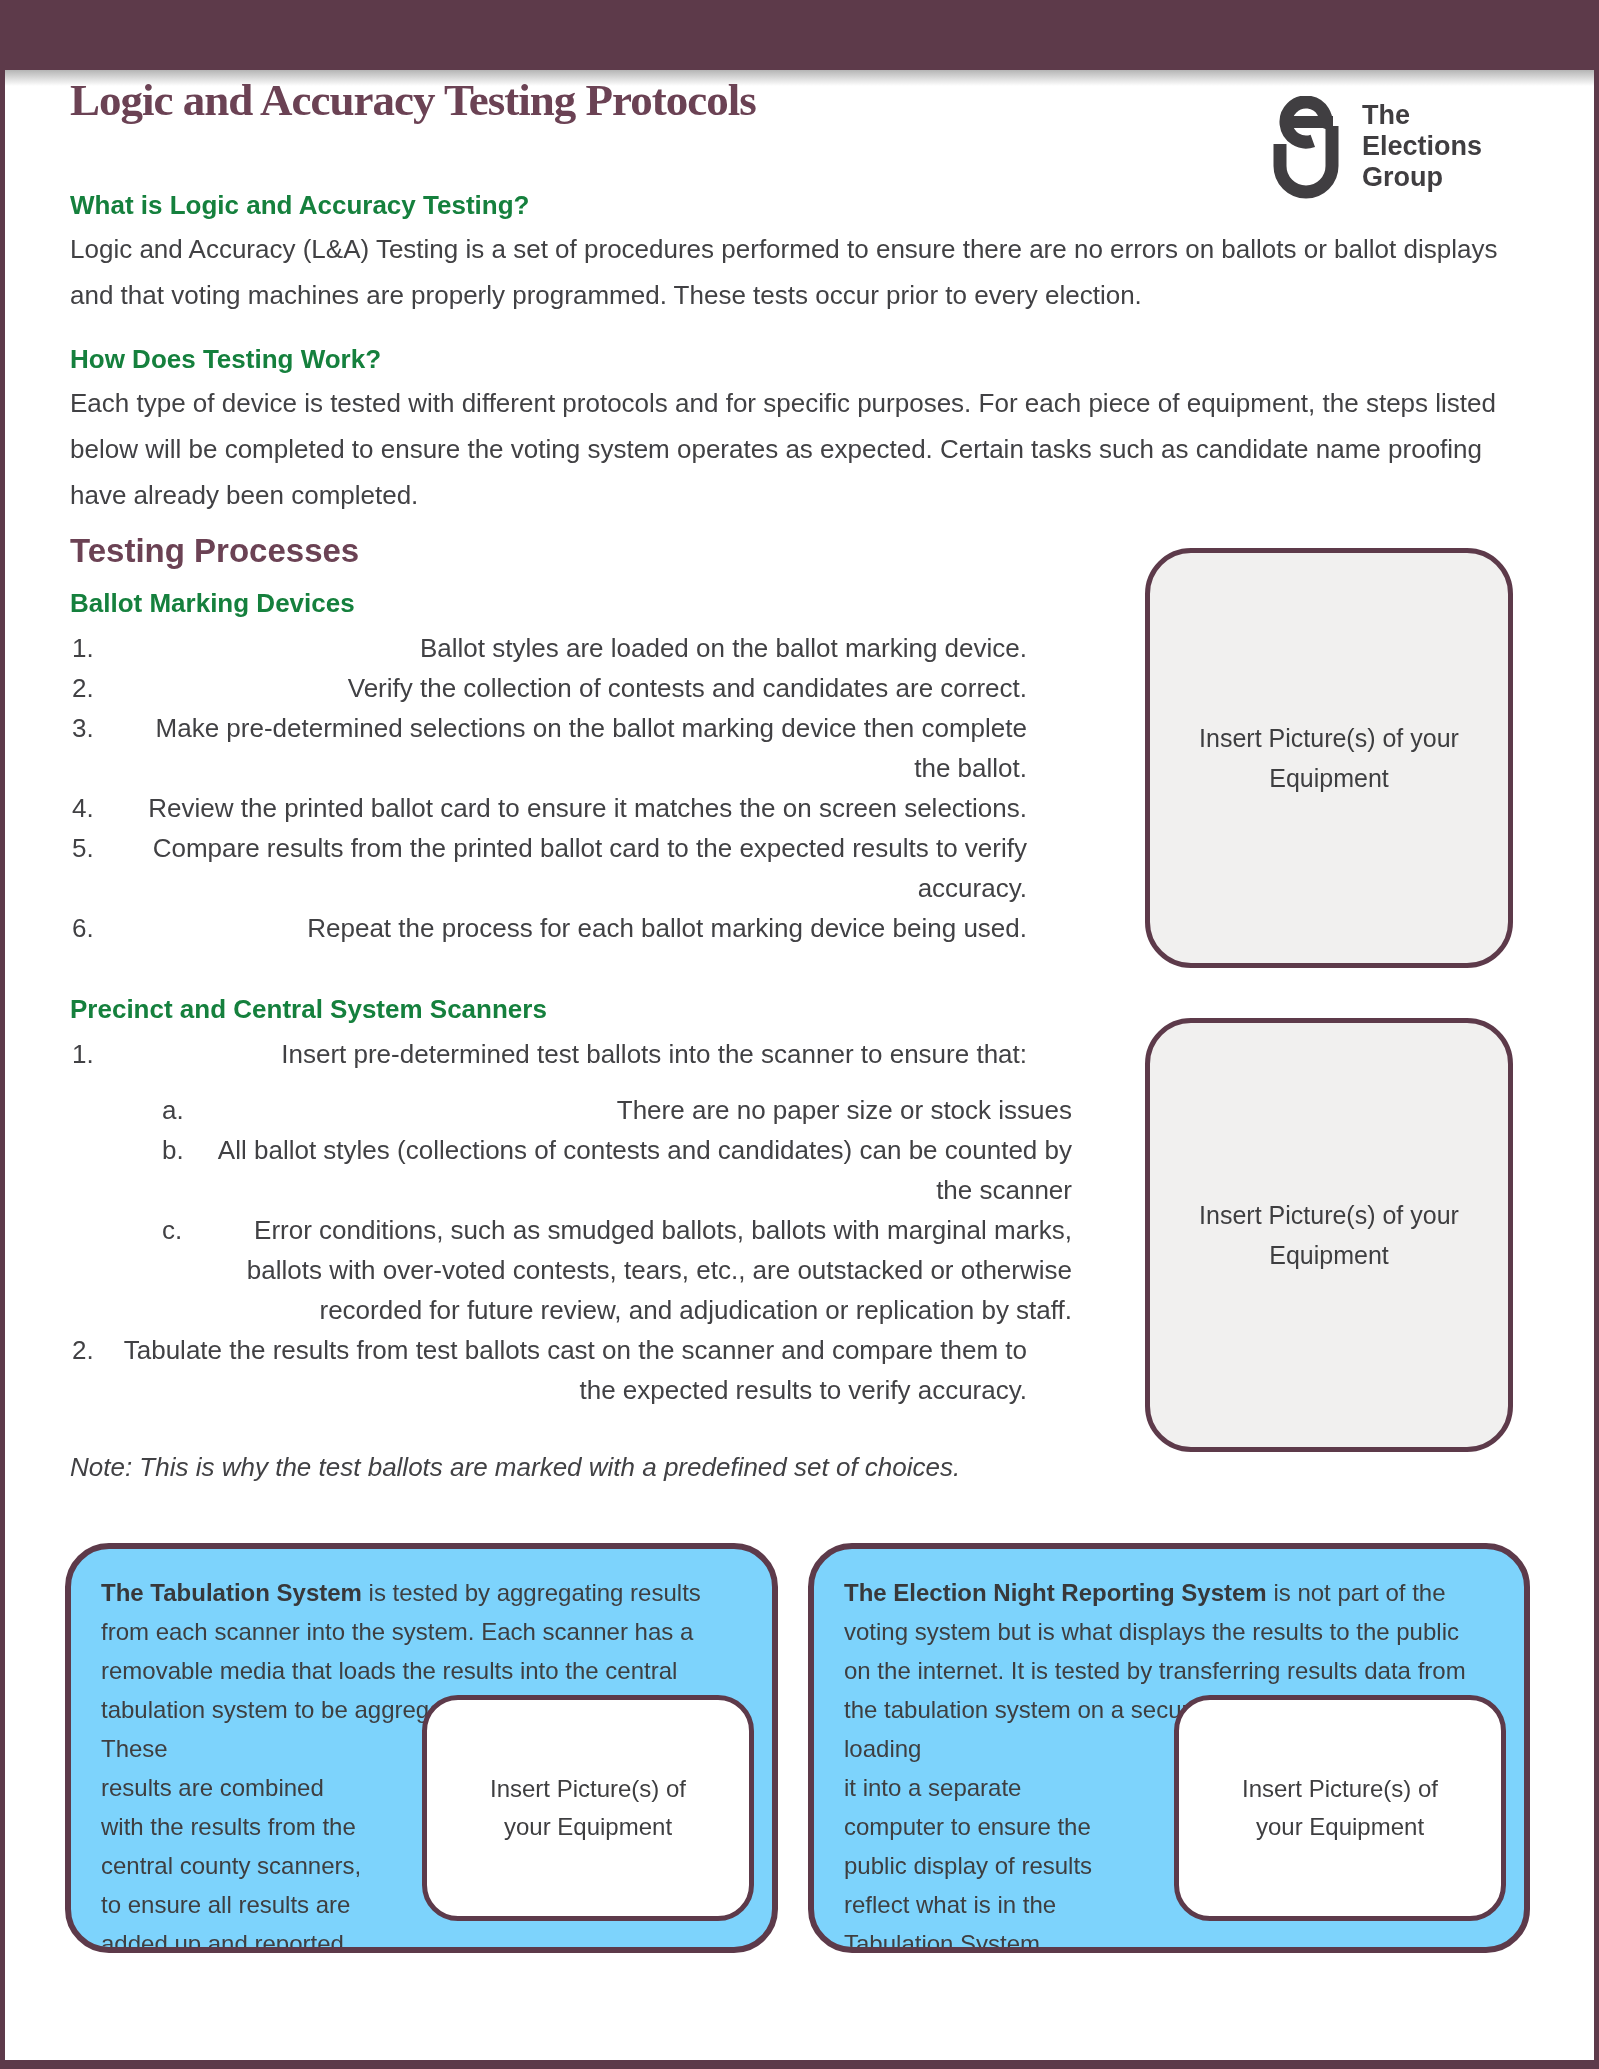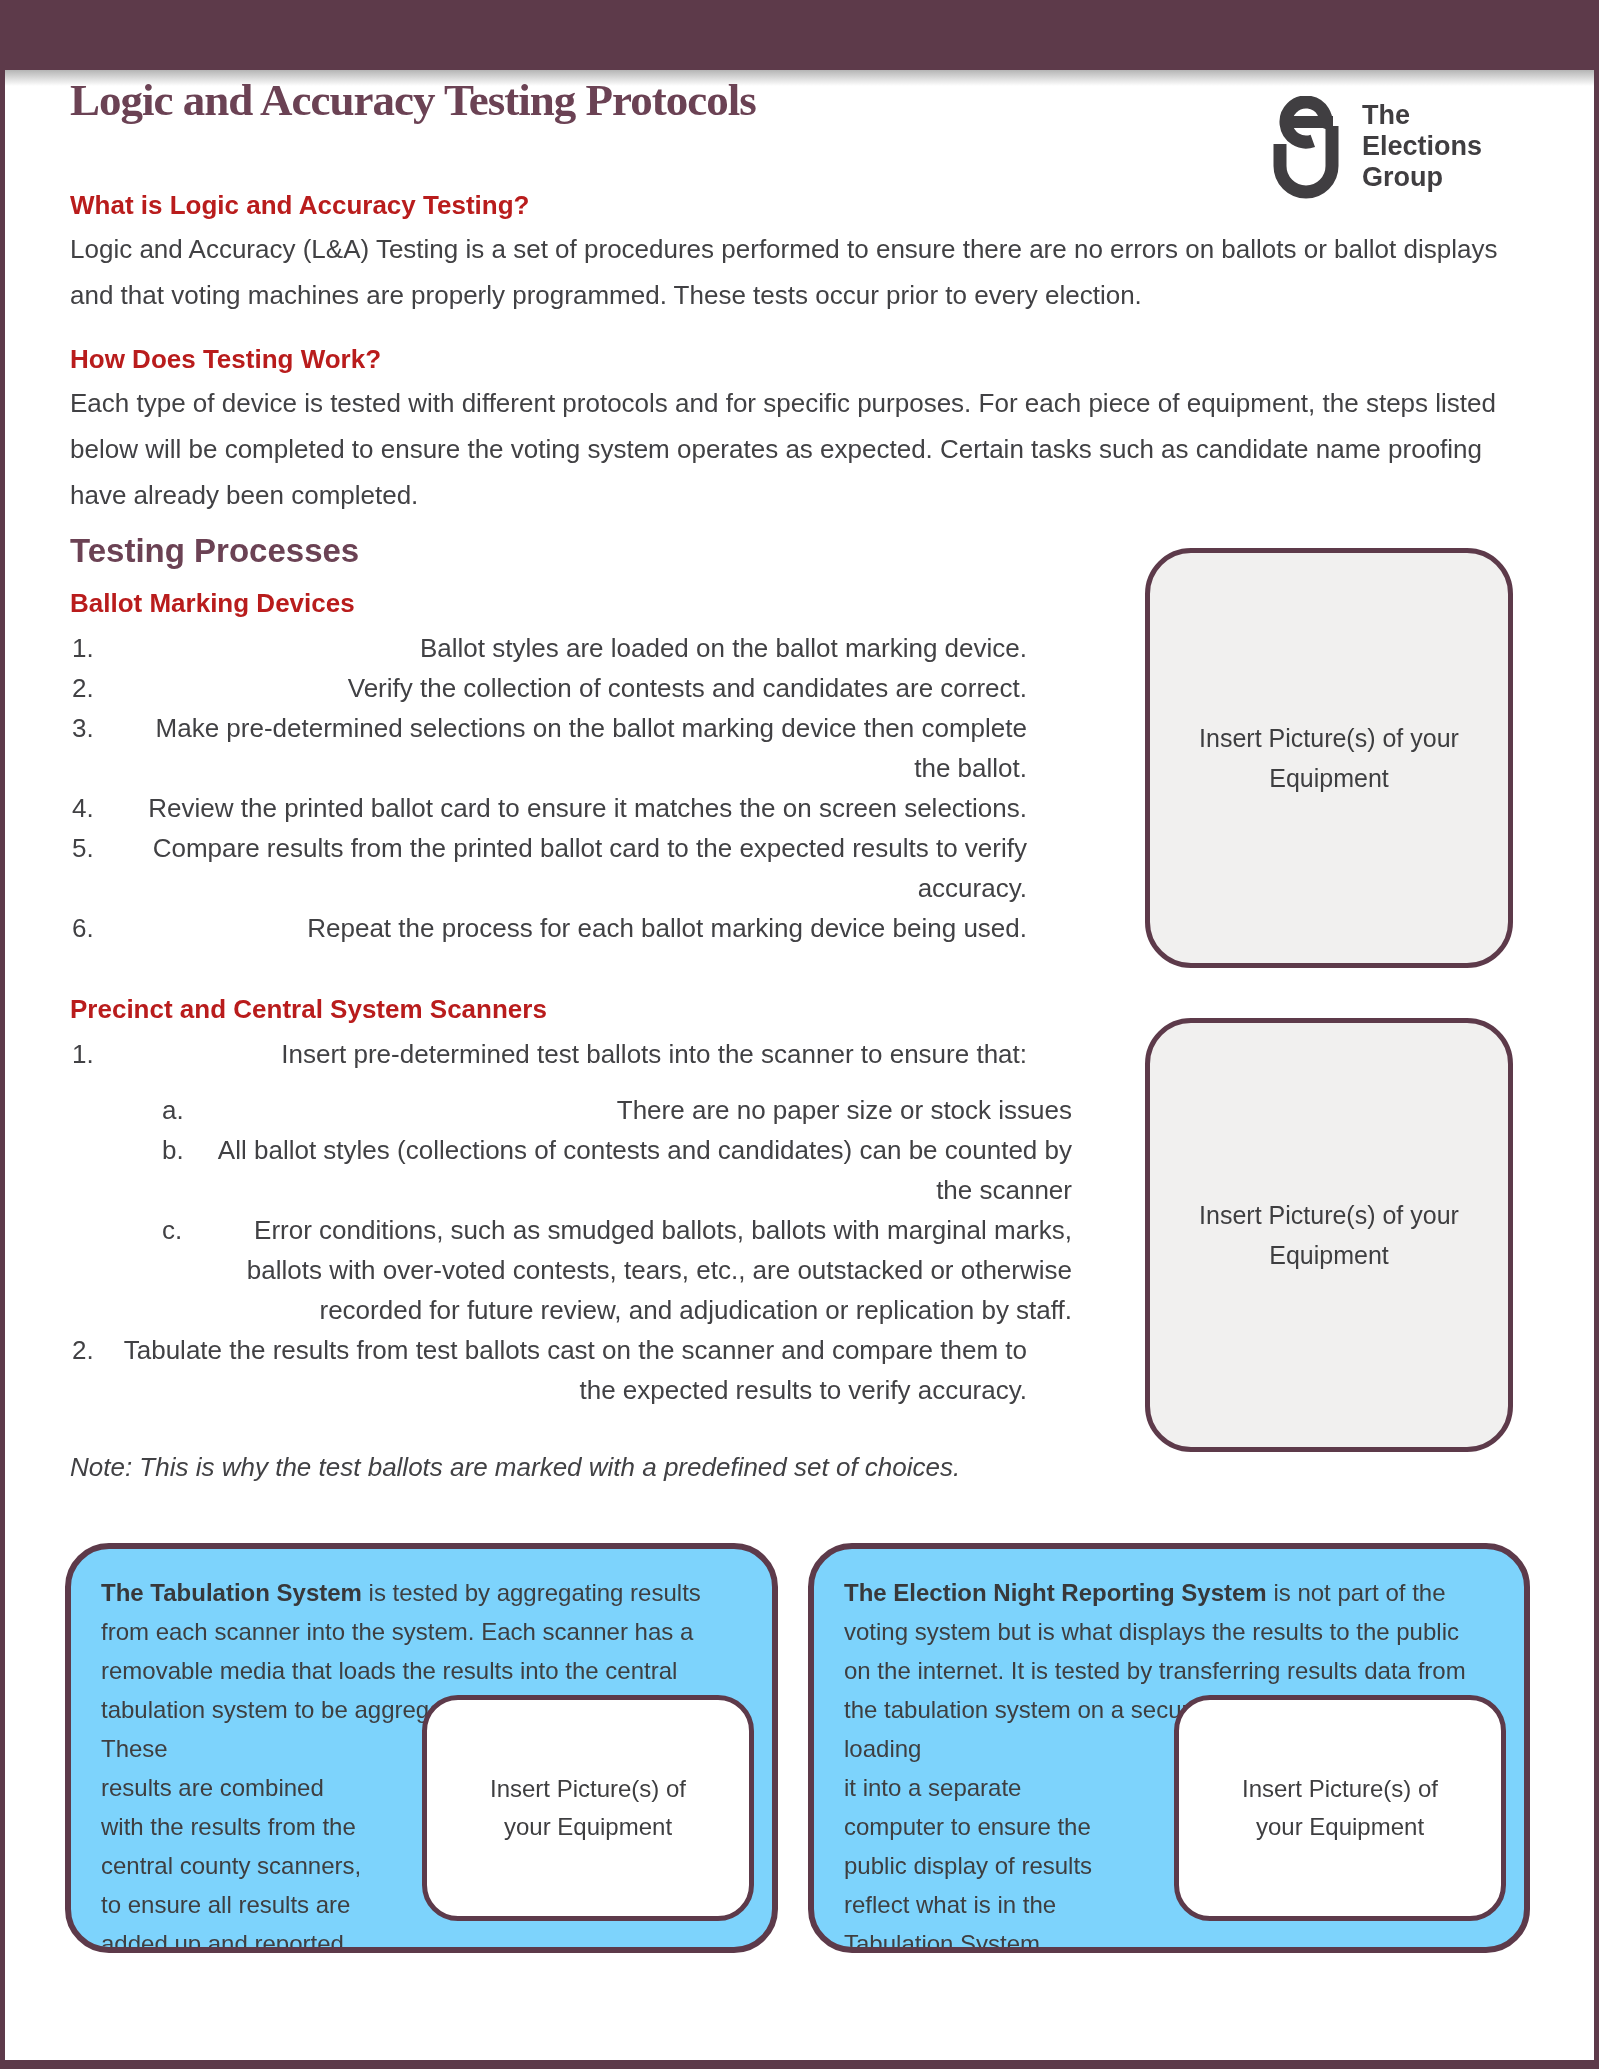--- a/index.html
+++ b/index.html
@@ -24,21 +24,21 @@
     position:absolute;left:70px;top:74px;
     font-size:45px;font-weight:bold;letter-spacing:-1px;
     color:#6b4254;
     font-family:Liberation Serif, serif;
   }
   .logo{position:absolute;left:1272px;top:96px;display:flex;align-items:flex-start;}
   .logo svg{display:block;}
   .logo-text{margin-left:22px;font-size:27px;line-height:31px;font-weight:bold;color:#403e41;margin-top:4px;}
 
   
-  .h3{position:absolute;left:70px;font-size:26px;font-weight:bold;color:#b91c1c;}
+  .h3{position:absolute;left:70px;font-size:26px;font-weight:bold;color:#15803d;}
   .para{position:absolute;left:70px;width:1440px;font-size:26px;line-height:46px;color:#414144;}
   .h2{position:absolute;left:70px;font-size:33px;font-weight:bold;color:#6b4254;margin-top:12px;}
   .note{position:absolute;left:70px;width:1200px;font-size:26px;font-style:italic;color:#414144;}
 
   
   ol.steps{position:absolute;left:70px;margin:0;padding:0;list-style:none;counter-reset:n;
     width:1003px;font-size:26px;line-height:40px;color:#414144;text-align:right;}
   ol.steps>li{position:relative;counter-increment:n;padding-left:48px;width:909px;}
   ol.steps>li::before{content:counter(n) ".";position:absolute;left:2px;top:0;}
   ol.sub{margin:16px 0 0 42px;padding:0;list-style:none;counter-reset:m;}

